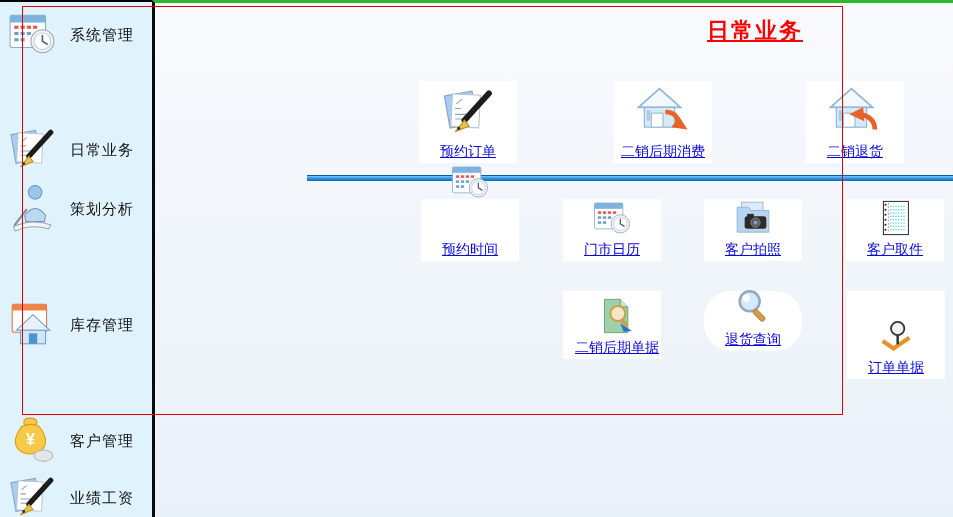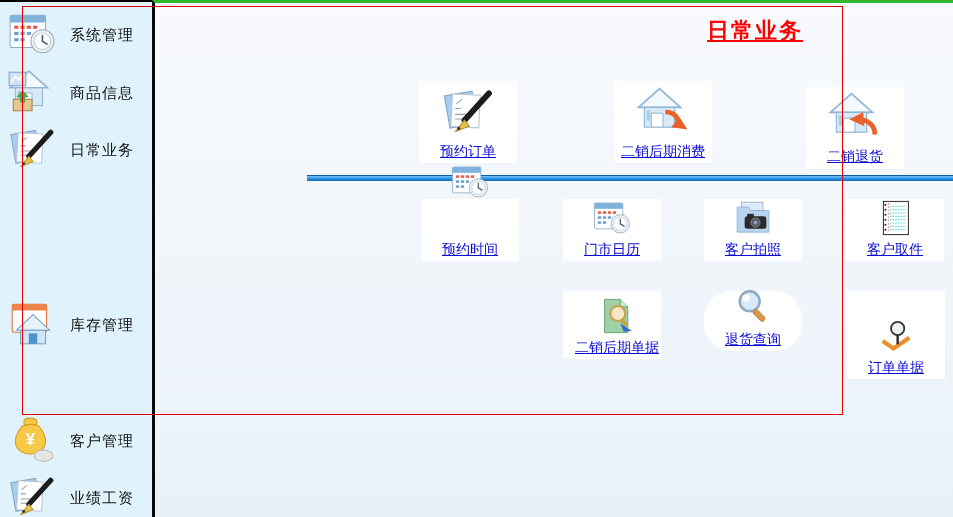--- a/index.html
+++ b/index.html
@@ -66,21 +66,21 @@
               <polygon points="21,4 3,20 39,20" fill="#f4f9fd" stroke="#8fb6d6" stroke-width="1.5"></polygon>
               <rect x="8" y="20" width="26" height="17" fill="#d8eaf8" stroke="#8fb6d6"></rect>
               <rect x="14" y="25" width="10" height="12" fill="#ffffff" stroke="#9bbdd8"></rect>
               <rect x="10" y="22.5" width="3" height="9" fill="#aacce8"></rect>
               <path d="M26 24 q11 0 11 11" fill="none" stroke="#e8622a" stroke-width="4"></path>
               <polygon points="31,37 45,39 38,28" fill="#e8622a"></polygon>
             </svg>
           </span>
           <span class="grid-label">二销后期消费</span>
         </div>
-        <div class="grid-cell" style="left: 651px; top: 84px; height: 82px; justify-content: center;">
+        <div class="grid-cell" style="left: 651px; top: 78px; height: 82px;">
           <span class="grid-icon" style="width: 56px; height: 56px;">
             <svg viewBox="0 0 48 48" xmlns="http://www.w3.org/2000/svg">
               <polygon points="21,4 3,20 39,20" fill="#f4f9fd" stroke="#8fb6d6" stroke-width="1.5"></polygon>
               <rect x="8" y="20" width="26" height="17" fill="#d8eaf8" stroke="#8fb6d6"></rect>
               <rect x="14" y="25" width="10" height="12" fill="#ffffff" stroke="#9bbdd8"></rect>
               <rect x="10" y="22.5" width="3" height="9" fill="#aacce8"></rect>
               <path d="M41 39 q0 -11 -13 -13" fill="none" stroke="#e8622a" stroke-width="4"></path>
               <polygon points="31,20 19,26 32,32" fill="#e8622a"></polygon>
             </svg>
           </span>
@@ -220,44 +220,40 @@
               <rect x="19" y="22" width="4" height="3"></rect>
               <rect x="7" y="28" width="4" height="3"></rect>
               <rect x="13" y="28" width="4" height="3"></rect>
             </g>
             <circle cx="34" cy="31" r="11" fill="#eef3f8" stroke="#9aa7b5"></circle>
             <circle cx="34" cy="31" r="8" fill="#ffffff" stroke="#c3ccd6"></circle>
             <path d="M34 25 v6 l5 3" stroke="#556070" fill="none" stroke-width="1.6"></path>
           </svg></span>
         <span class="side-label">系统管理</span>
       </div>
-      <div class="side-item" style="top: 64px;">
-        <span class="side-icon" style="width: 50px; height: 50px;"><svg viewBox="0 0 48 48" xmlns="http://www.w3.org/2000/svg">
-            <polygon points="21,4 3,20 39,20" fill="#f4f9fd" stroke="#8fb6d6" stroke-width="1.5"></polygon>
-            <rect x="8" y="20" width="26" height="17" fill="#d8eaf8" stroke="#8fb6d6"></rect>
-            <rect x="14" y="25" width="10" height="12" fill="#ffffff" stroke="#9bbdd8"></rect>
-            <rect x="10" y="22.5" width="3" height="9" fill="#aacce8"></rect>
-            <rect x="2" y="5" width="16" height="13" fill="#cfe2f4" stroke="#7fa8cc"></rect>
-            <polyline points="4,15 8,9 11.5,12.5 16,7" fill="none" stroke="#ffffff" stroke-width="1.6"></polyline>
-            <rect x="6" y="31" width="18" height="11" fill="#e6c88e" stroke="#a8834a"></rect>
-            <polygon points="15,22 9,29 12.5,29 12.5,34 17.5,34 17.5,29 21,29" fill="#3fae49"></polygon>
-          </svg></span>
-        <span class="side-label">商品信息</span>
-      </div>
       <div class="side-item" style="top: 121px;">
         <span class="side-icon" style="width: 50px; height: 50px;"><svg viewBox="0 0 48 48" xmlns="http://www.w3.org/2000/svg">
             <rect x="6" y="8" width="24" height="28" fill="#a9cdee" stroke="#7fa8cc" transform="rotate(-10 18 22)"></rect>
             <rect x="10" y="9" width="24" height="28" fill="#ffffff" stroke="#b9c6d2" transform="rotate(3 22 22)"></rect>
             <path d="M14 17 l5 -4 M13 21 h5 M13 26 h12 M13 30 h10" stroke="#8fa3b5" fill="none"></path>
             <path d="M42 8 L21 31" stroke="#1d1d1d" stroke-width="5" stroke-linecap="round"></path>
             <polygon points="21,31 13,41 25,36" fill="#e8c34a" stroke="#b5922a"></polygon>
             <circle cx="16" cy="38" r="1.4" fill="#333"></circle>
           </svg></span>
         <span class="side-label">日常业务</span>
       </div>
+      <div class="side-item" style="top: 180px;">
+        <span class="side-icon" style="width: 50px; height: 50px;"><svg viewBox="0 0 48 48" xmlns="http://www.w3.org/2000/svg">
+            <circle cx="27" cy="9" r="6.5" fill="#9cc6ea" stroke="#6699cc"></circle>
+            <path d="M17 31 q10 -13 20 0 l-1 6 h-18z" fill="#bcd9f0" stroke="#6699cc"></path>
+            <path d="M7 41 L19 25" stroke="#8a8a8a" stroke-width="2"></path>
+            <path d="M6 42 q17 -8 36 -2 l-2 4 q-17 -5 -32 2z" fill="#f3f6f9" stroke="#99a5b2"></path>
+          </svg></span>
+        <span class="side-label">策划分析</span>
+      </div>
       <div class="side-item" style="top: 296px;">
         <span class="side-icon" style="width: 50px; height: 50px;"><svg viewBox="0 0 48 48" xmlns="http://www.w3.org/2000/svg">
             <rect x="5" y="5" width="33" height="27" rx="2" fill="#ffffff" stroke="#e0703c"></rect>
             <rect x="5" y="5" width="33" height="6" fill="#ef8348"></rect>
             <polygon points="25,15 9,30 41,30" fill="#e8f2fa" stroke="#6fa3cc"></polygon>
             <rect x="13" y="30" width="24" height="13" fill="#cfe6f6" stroke="#6fa3cc"></rect>
             <rect x="21" y="33" width="8" height="10" fill="#4f93cc"></rect>
           </svg></span>
         <span class="side-label">库存管理</span>
       </div>

